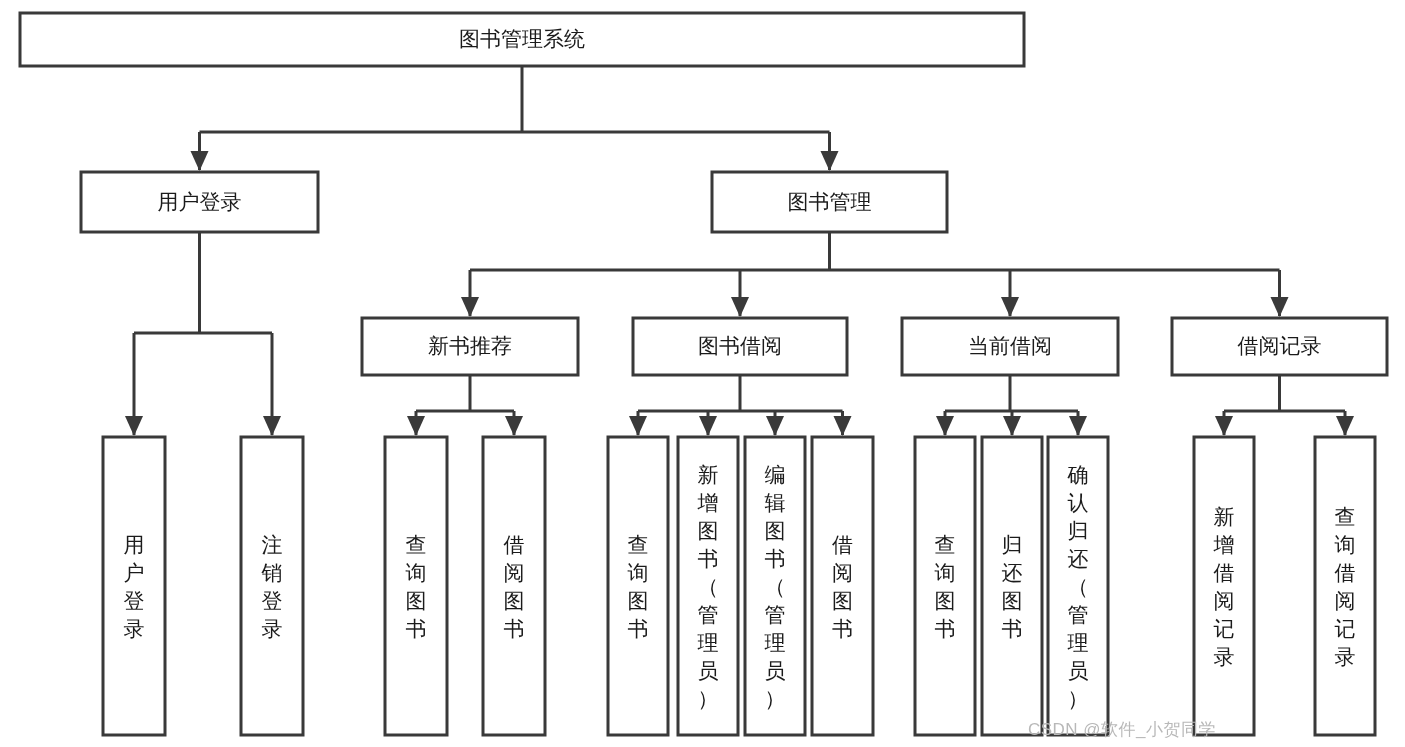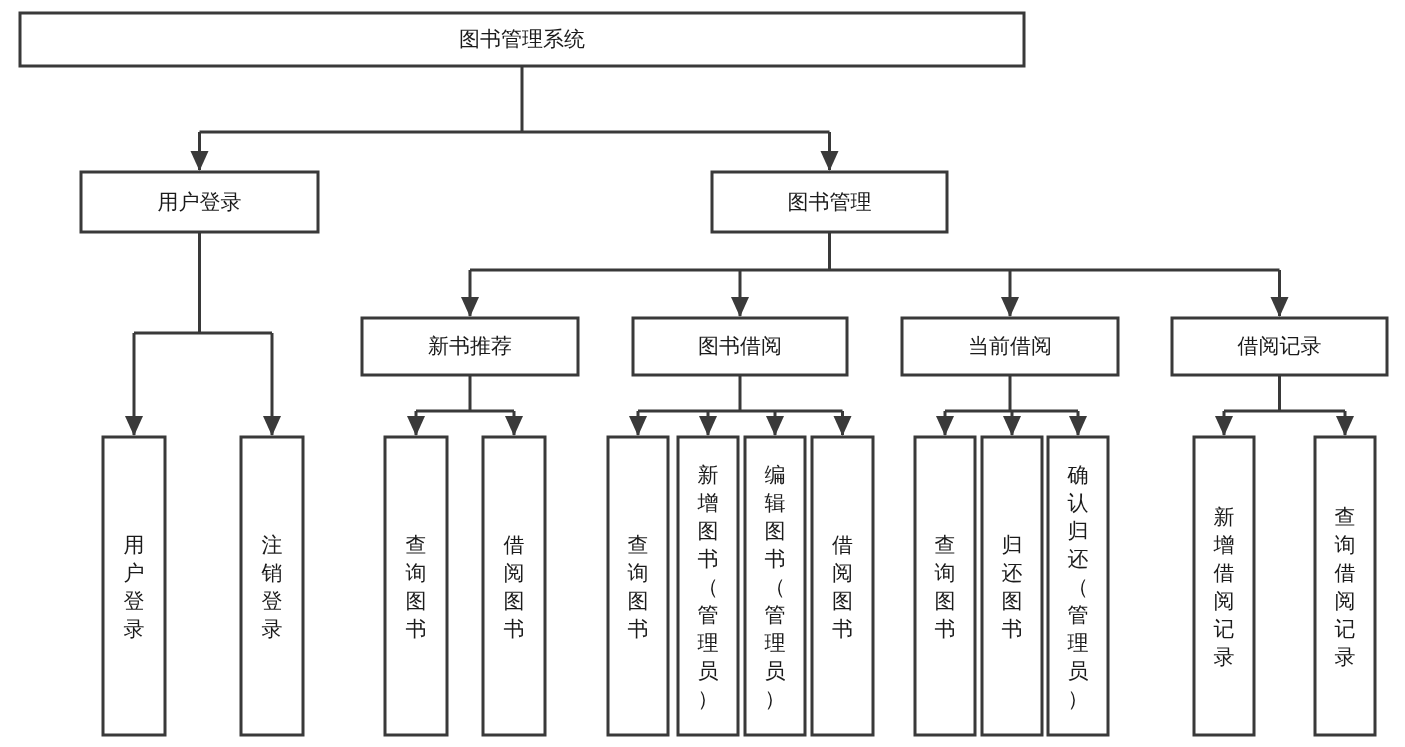--- a/index.html
+++ b/index.html
@@ -200,13 +200,14 @@
         <g>
           <rect x="1194" y="437" width="60" height="298" class="node-box"></rect>
           <text x="1224" class="node-label-v"><tspan x="1224" y="524">新</tspan><tspan x="1224" y="552">增</tspan><tspan x="1224" y="580">借</tspan><tspan x="1224" y="608">阅</tspan><tspan x="1224" y="636">记</tspan><tspan x="1224" y="664">录</tspan></text>
         </g>
         <g>
           <rect x="1315" y="437" width="60" height="298" class="node-box"></rect>
           <text x="1345" class="node-label-v"><tspan x="1345" y="524">查</tspan><tspan x="1345" y="552">询</tspan><tspan x="1345" y="580">借</tspan><tspan x="1345" y="608">阅</tspan><tspan x="1345" y="636">记</tspan><tspan x="1345" y="664">录</tspan></text>
         </g>
       </g>
   </svg>
+  <div class="watermark">CSDN @软件_小贺同学</div>
 </div>
 
 </body></html>

